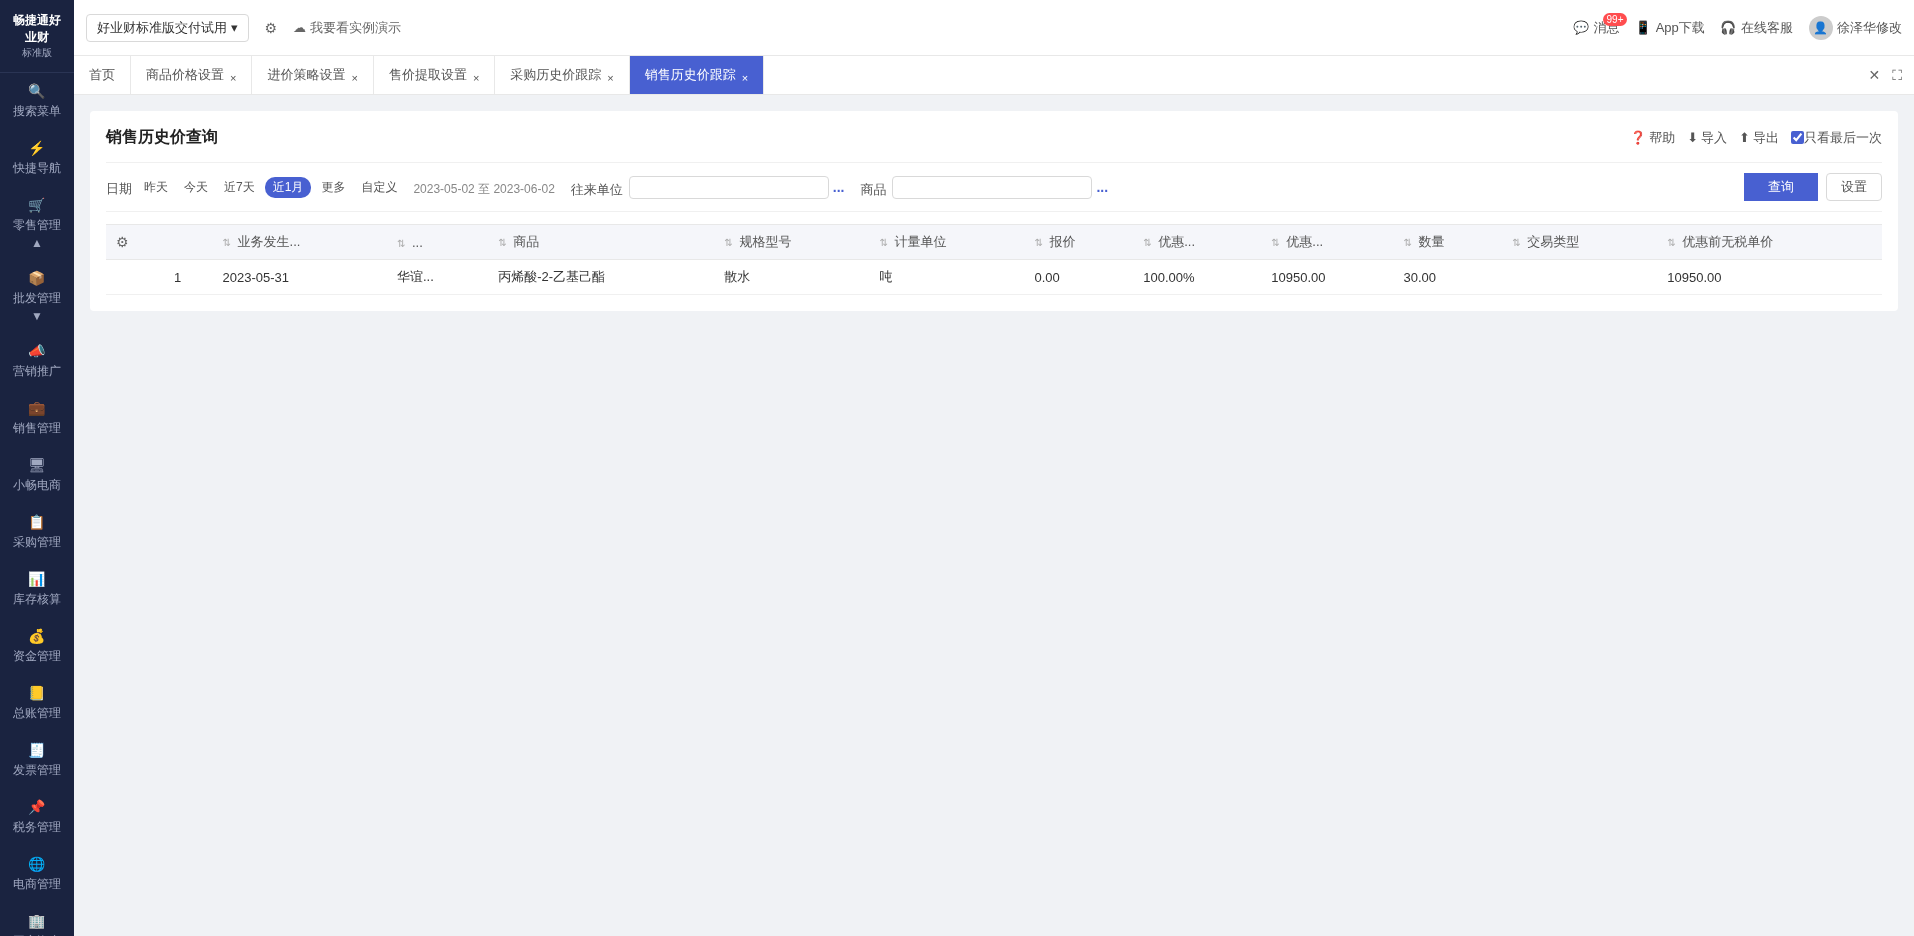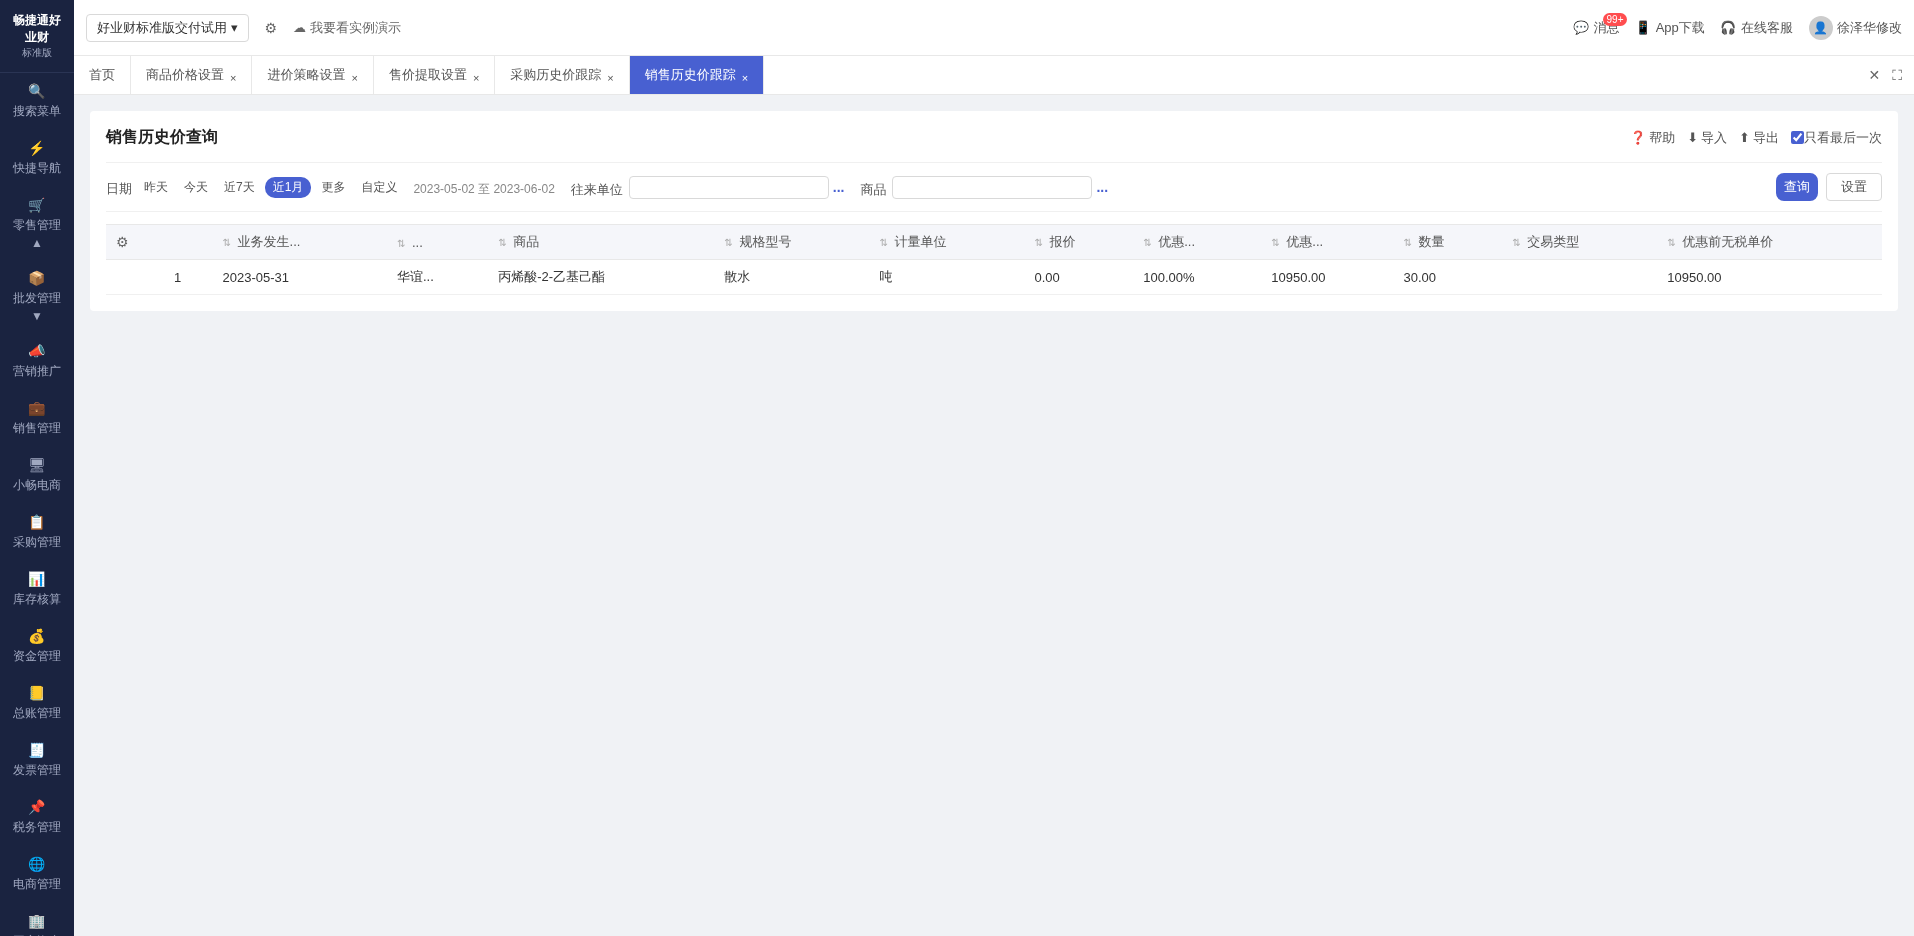--- a/index.html
+++ b/index.html
@@ -294,22 +294,22 @@
     .filter-actions {
       margin-left: auto;
       display: flex;
       align-items: center;
       gap: 8px;
     }
     .btn-primary {
       background: #4860d1;
       color: #fff;
       border: none;
-      border-radius: 8px;
-      padding: 5px 8px;
+      border-radius: 0;
+      padding: 5px 24px;
       font-size: 13px;
       cursor: pointer;
     }
     .btn-default {
       background: #fff;
       color: #555;
       border: 1px solid #d9d9d9;
       border-radius: 4px;
       padding: 4px 14px;
       font-size: 13px;

